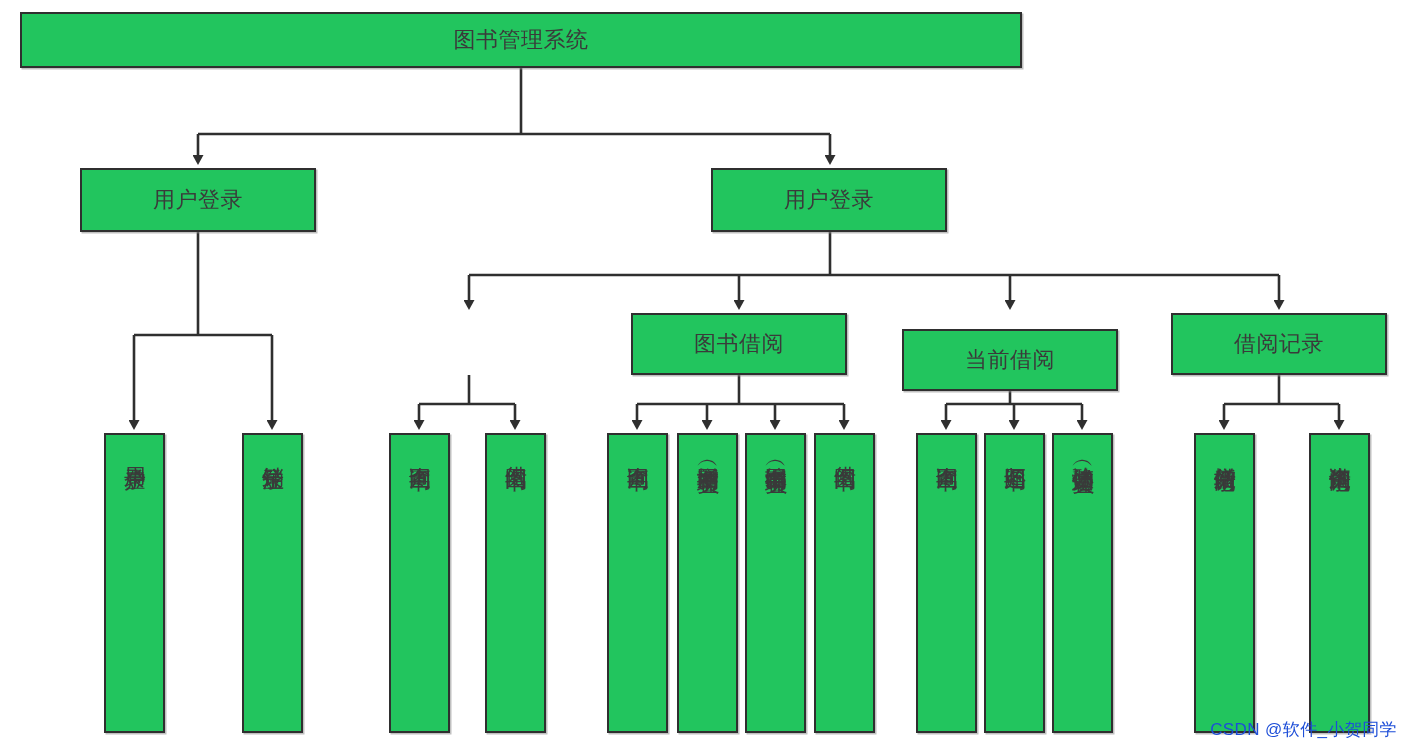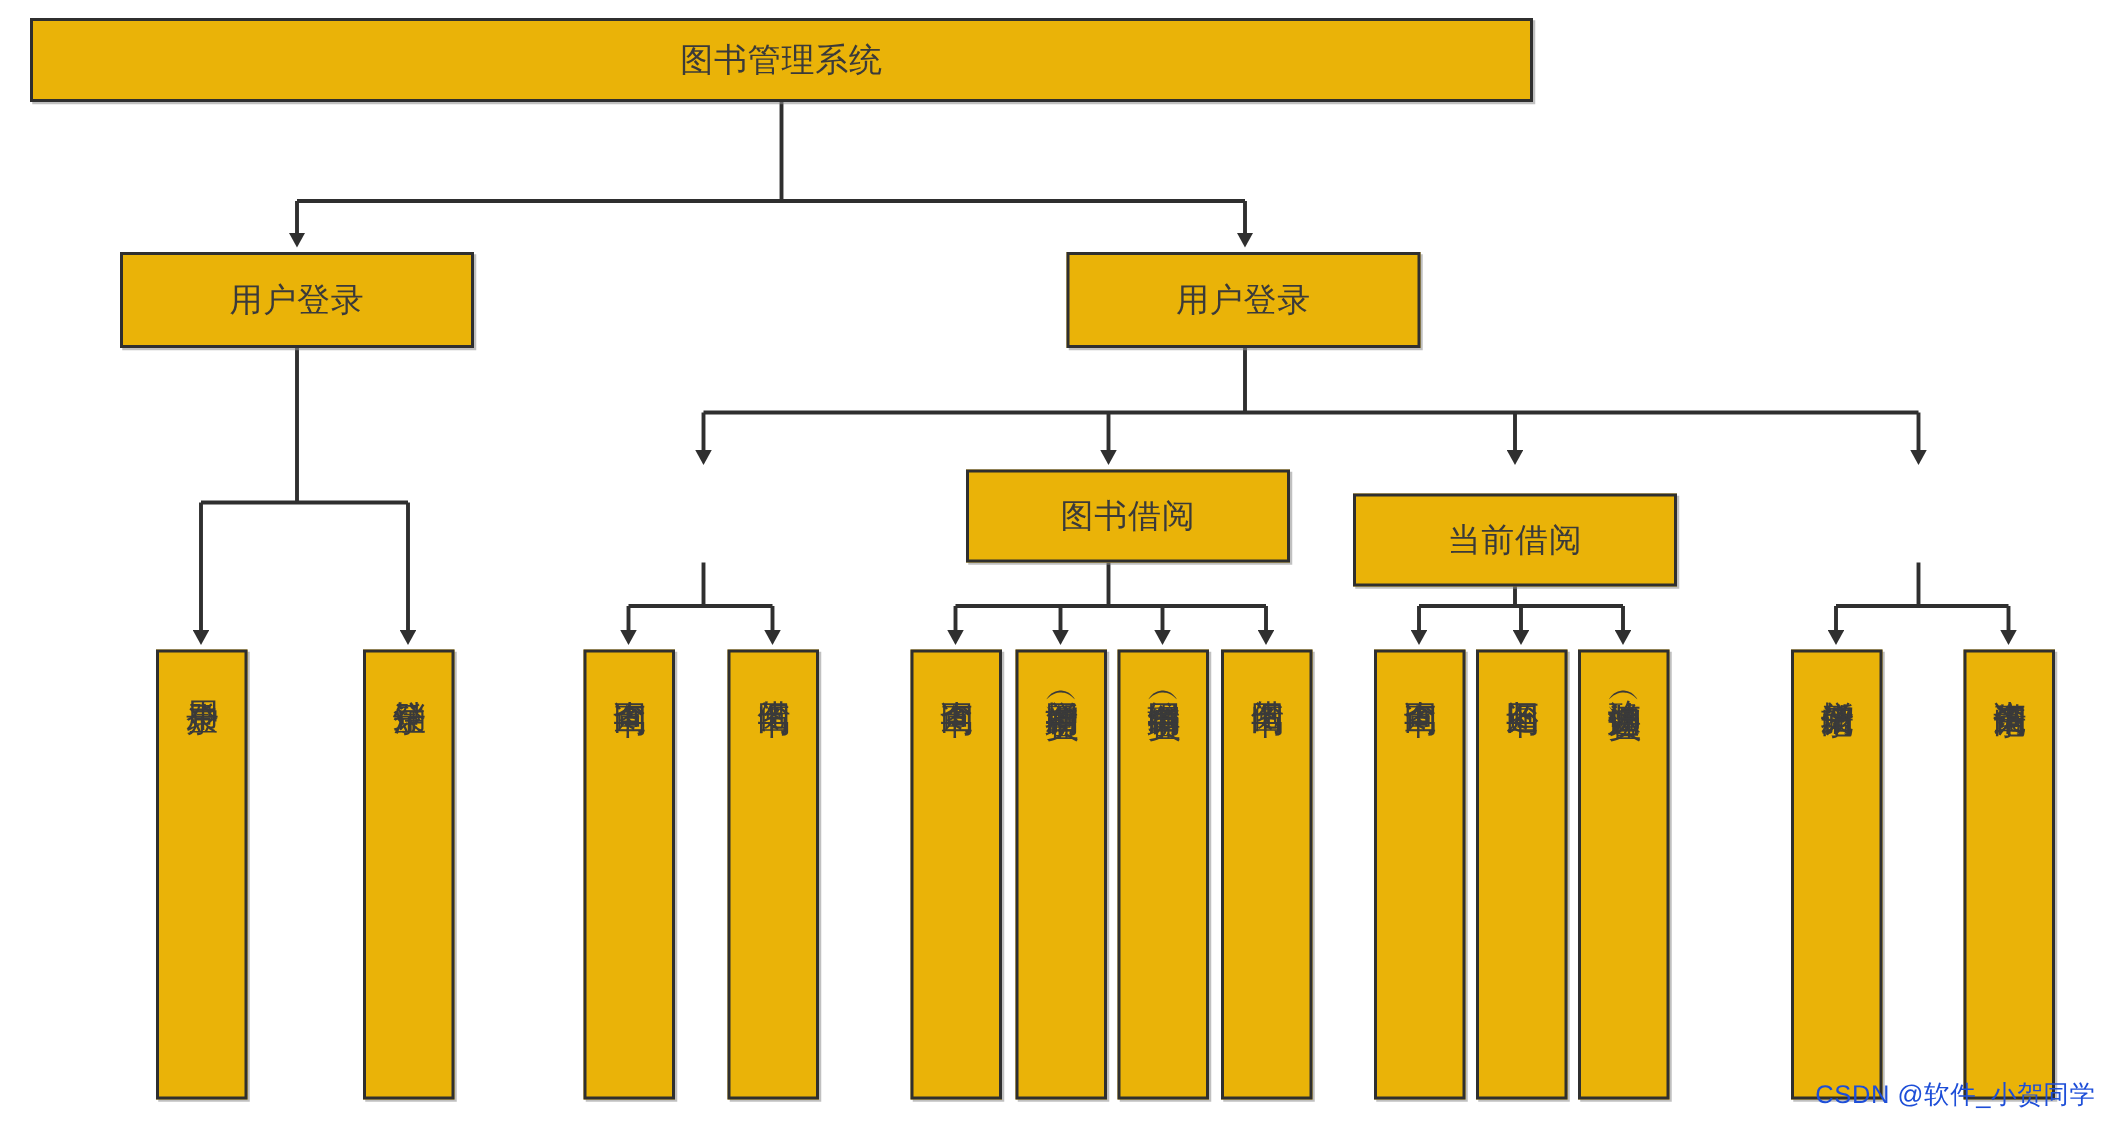--- a/index.html
+++ b/index.html
@@ -21,21 +21,21 @@
     position: absolute;
     left: 0;
     top: 0;
     width: 1405px;
     height: 747px;
     pointer-events: none;
   }
   .node {
     position: absolute;
     box-sizing: border-box;
-    background: #eab308;
+    background: #22c55e;
     border: 2px solid #2f2f2f;
     display: flex;
     align-items: center;
     justify-content: center;
     box-shadow: 1.5px 1.5px 0 rgba(140,140,140,0.55);
   }
   .node .label {
     color: #3a3a3a;
     font-size: 21px;
     line-height: 1.18;
@@ -128,25 +128,28 @@
     <span class="label">图书管理系统</span>
   </div>
 
   <div class="node mid" style="left:80px; top:168px; width:236px; height:64px;">
     <span class="label">用户登录</span>
   </div>
   <div class="node mid" style="left:711px; top:168px; width:236px; height:64px;">
     <span class="label">用户登录</span>
   </div>
 
-  <div class="node mid" style="left:631px; top:313px; width:216px; height:62px;margin-left:13px;">
+  <div class="node mid" style="left:631px; top:313px; width:216px; height:62px;">
     <span class="label">图书借阅</span>
   </div>
   <div class="node mid" style="left:902px; top:313px; width:216px; height:62px;margin-top:16px;">
     <span class="label">当前借阅</span>
+  </div>
+  <div class="node mid" style="left:1171px; top:313px; width:216px; height:62px;">
+    <span class="label">借阅记录</span>
   </div>
 
   <div class="node vert" style="left:104px; top:433px; width:61px; height:300px;">
     <span class="label">用户登录</span>
   </div>
   <div class="node vert" style="left:242px; top:433px; width:61px; height:300px;">
     <span class="label">注销登录</span>
   </div>
 
   <div class="node vert" style="left:389px; top:433px; width:61px; height:300px;">

